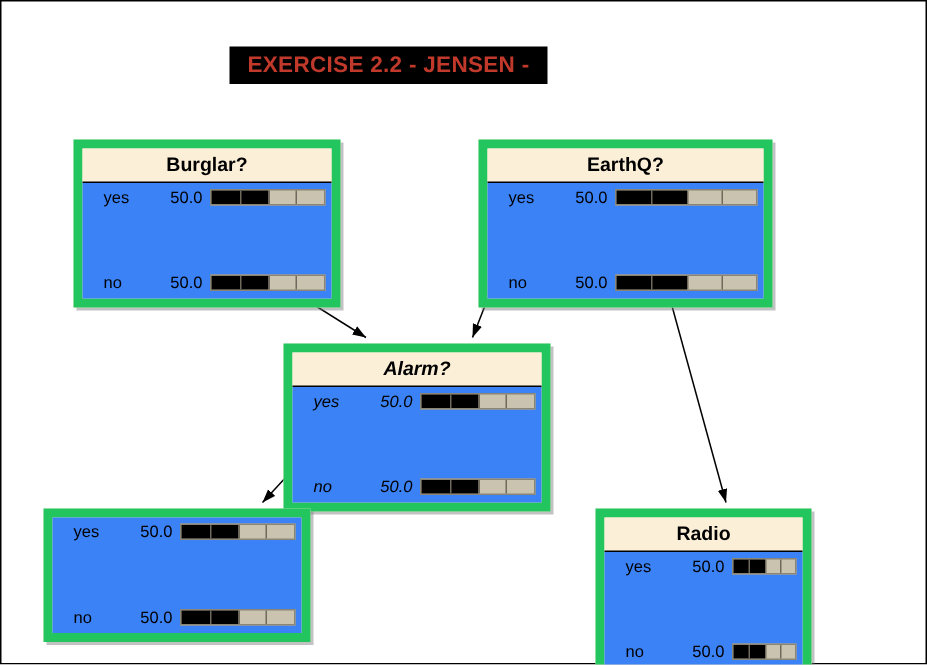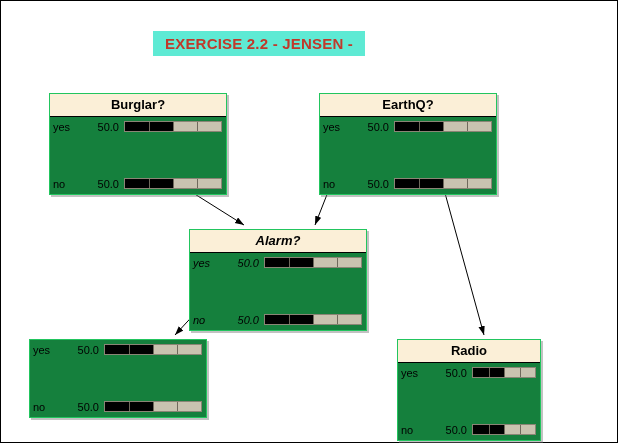--- a/index.html
+++ b/index.html
@@ -24,50 +24,50 @@
   #edges {
     position: absolute;
     left: 0;
     top: 0;
     width: 618px;
     height: 443px;
   }
 
   .title-box {
     position: absolute;
-    background: #5eead4;
+    background: #000000;
     color: #c0392b;
     font-size: 15px;
     font-weight: bold;
     letter-spacing: 0.2px;
     text-align: center;
     padding: 4px 12px;
     white-space: nowrap;
   }
 
   .node {
     position: absolute;
     background: #fbefd7;
-    border: 1px solid #22c55e;
+    border: 6px solid #22c55e;
     box-sizing: border-box;
     box-shadow: 2px 2px 0 rgba(120,120,120,0.45);
   }
   .node-title {
     font-size: 13px;
     font-weight: bold;
     color: #000000;
     text-align: center;
     padding: 3px 6px 4px 6px;
     border-bottom: 1px solid #000000;
     background: #fbefd7;
     white-space: nowrap;
   }
   .node-body {
-    background: #15803d;
-    padding: 3px 4px 4px 0;
+    background: #3b82f6;
+    padding: 3px 4px 4px 11px;
   }
   .state-row {
     display: flex;
     align-items: center;
     height: 13px;
     margin-bottom: 1px;
   }
   .state-row:last-child { margin-bottom: 0; margin-top: 44px; }
   .state-name {
     font-size: 11px;
@@ -150,21 +150,21 @@
         <span class="bar-track">
           <span class="bar-fill" style="width:50%;"></span>
           <span class="bar-tick" style="left:25%;"></span>
           <span class="bar-tick" style="left:50%;"></span>
           <span class="bar-tick" style="left:75%;"></span>
         </span>
       </div>
     </div>
   </div>
 
-  <div class="node" style="left:318px; top:92px; width:178px;">
+  <div class="node" style="left:318px; top:92px; width:196px;">
     <div class="node-title">EarthQ?</div>
     <div class="node-body">
       <div class="state-row">
         <span class="state-name">yes</span>
         <span class="state-value">50.0</span>
         <span class="bar-track">
           <span class="bar-fill" style="width:50%;"></span>
           <span class="bar-tick" style="left:25%;"></span>
           <span class="bar-tick" style="left:50%;"></span>
           <span class="bar-tick" style="left:75%;"></span>

